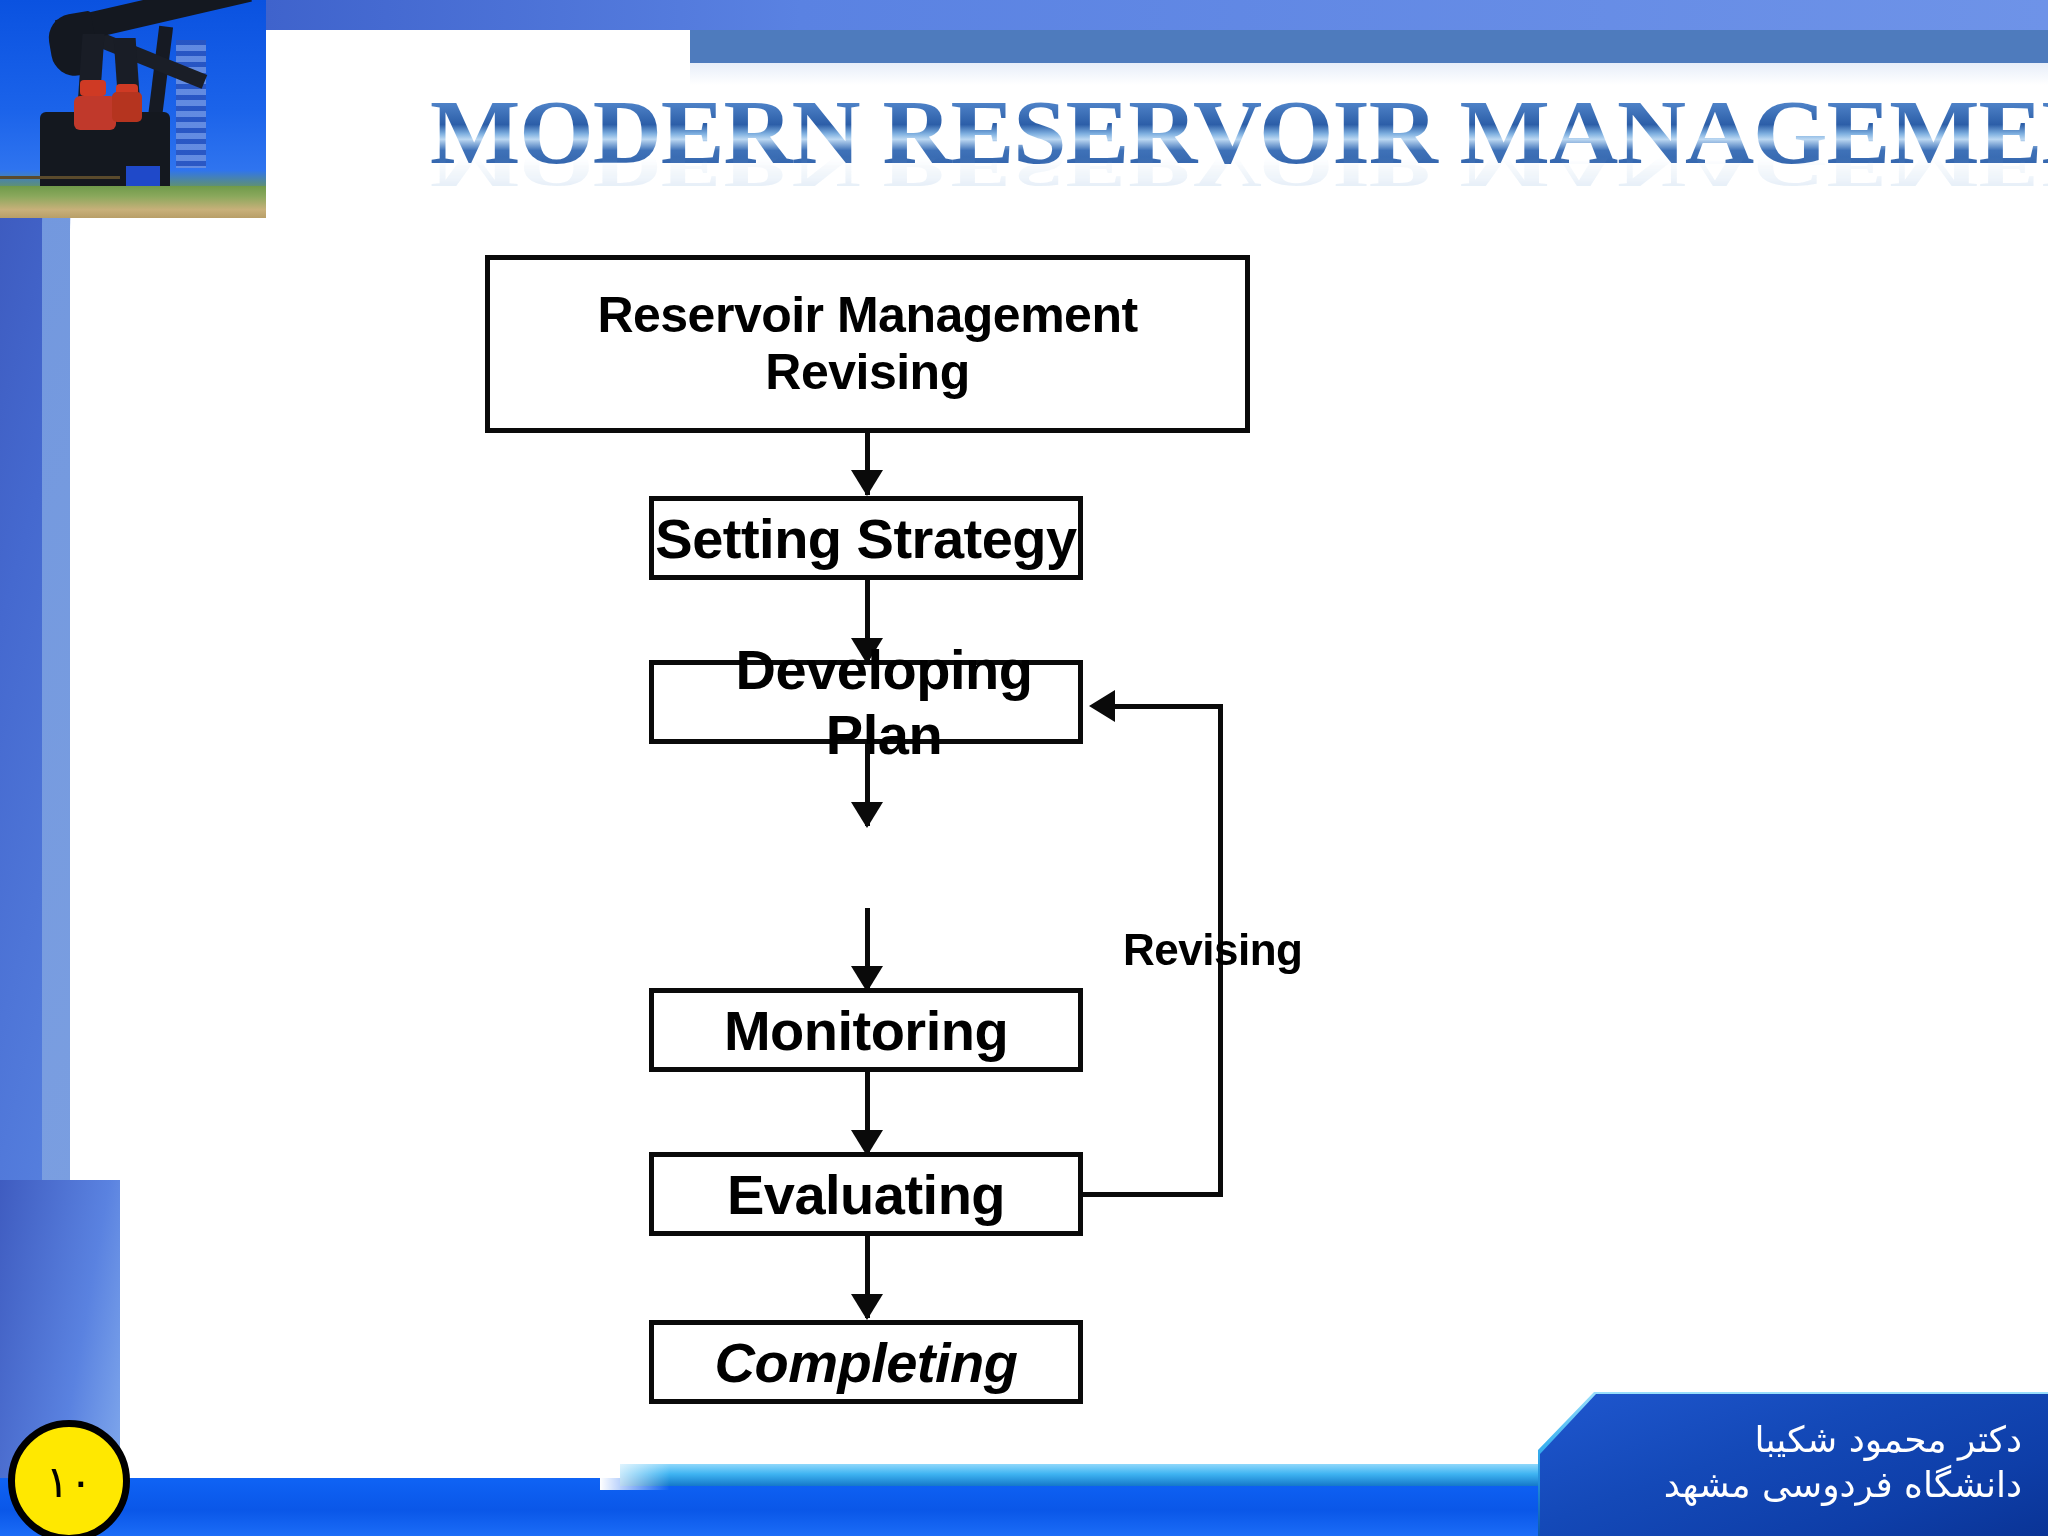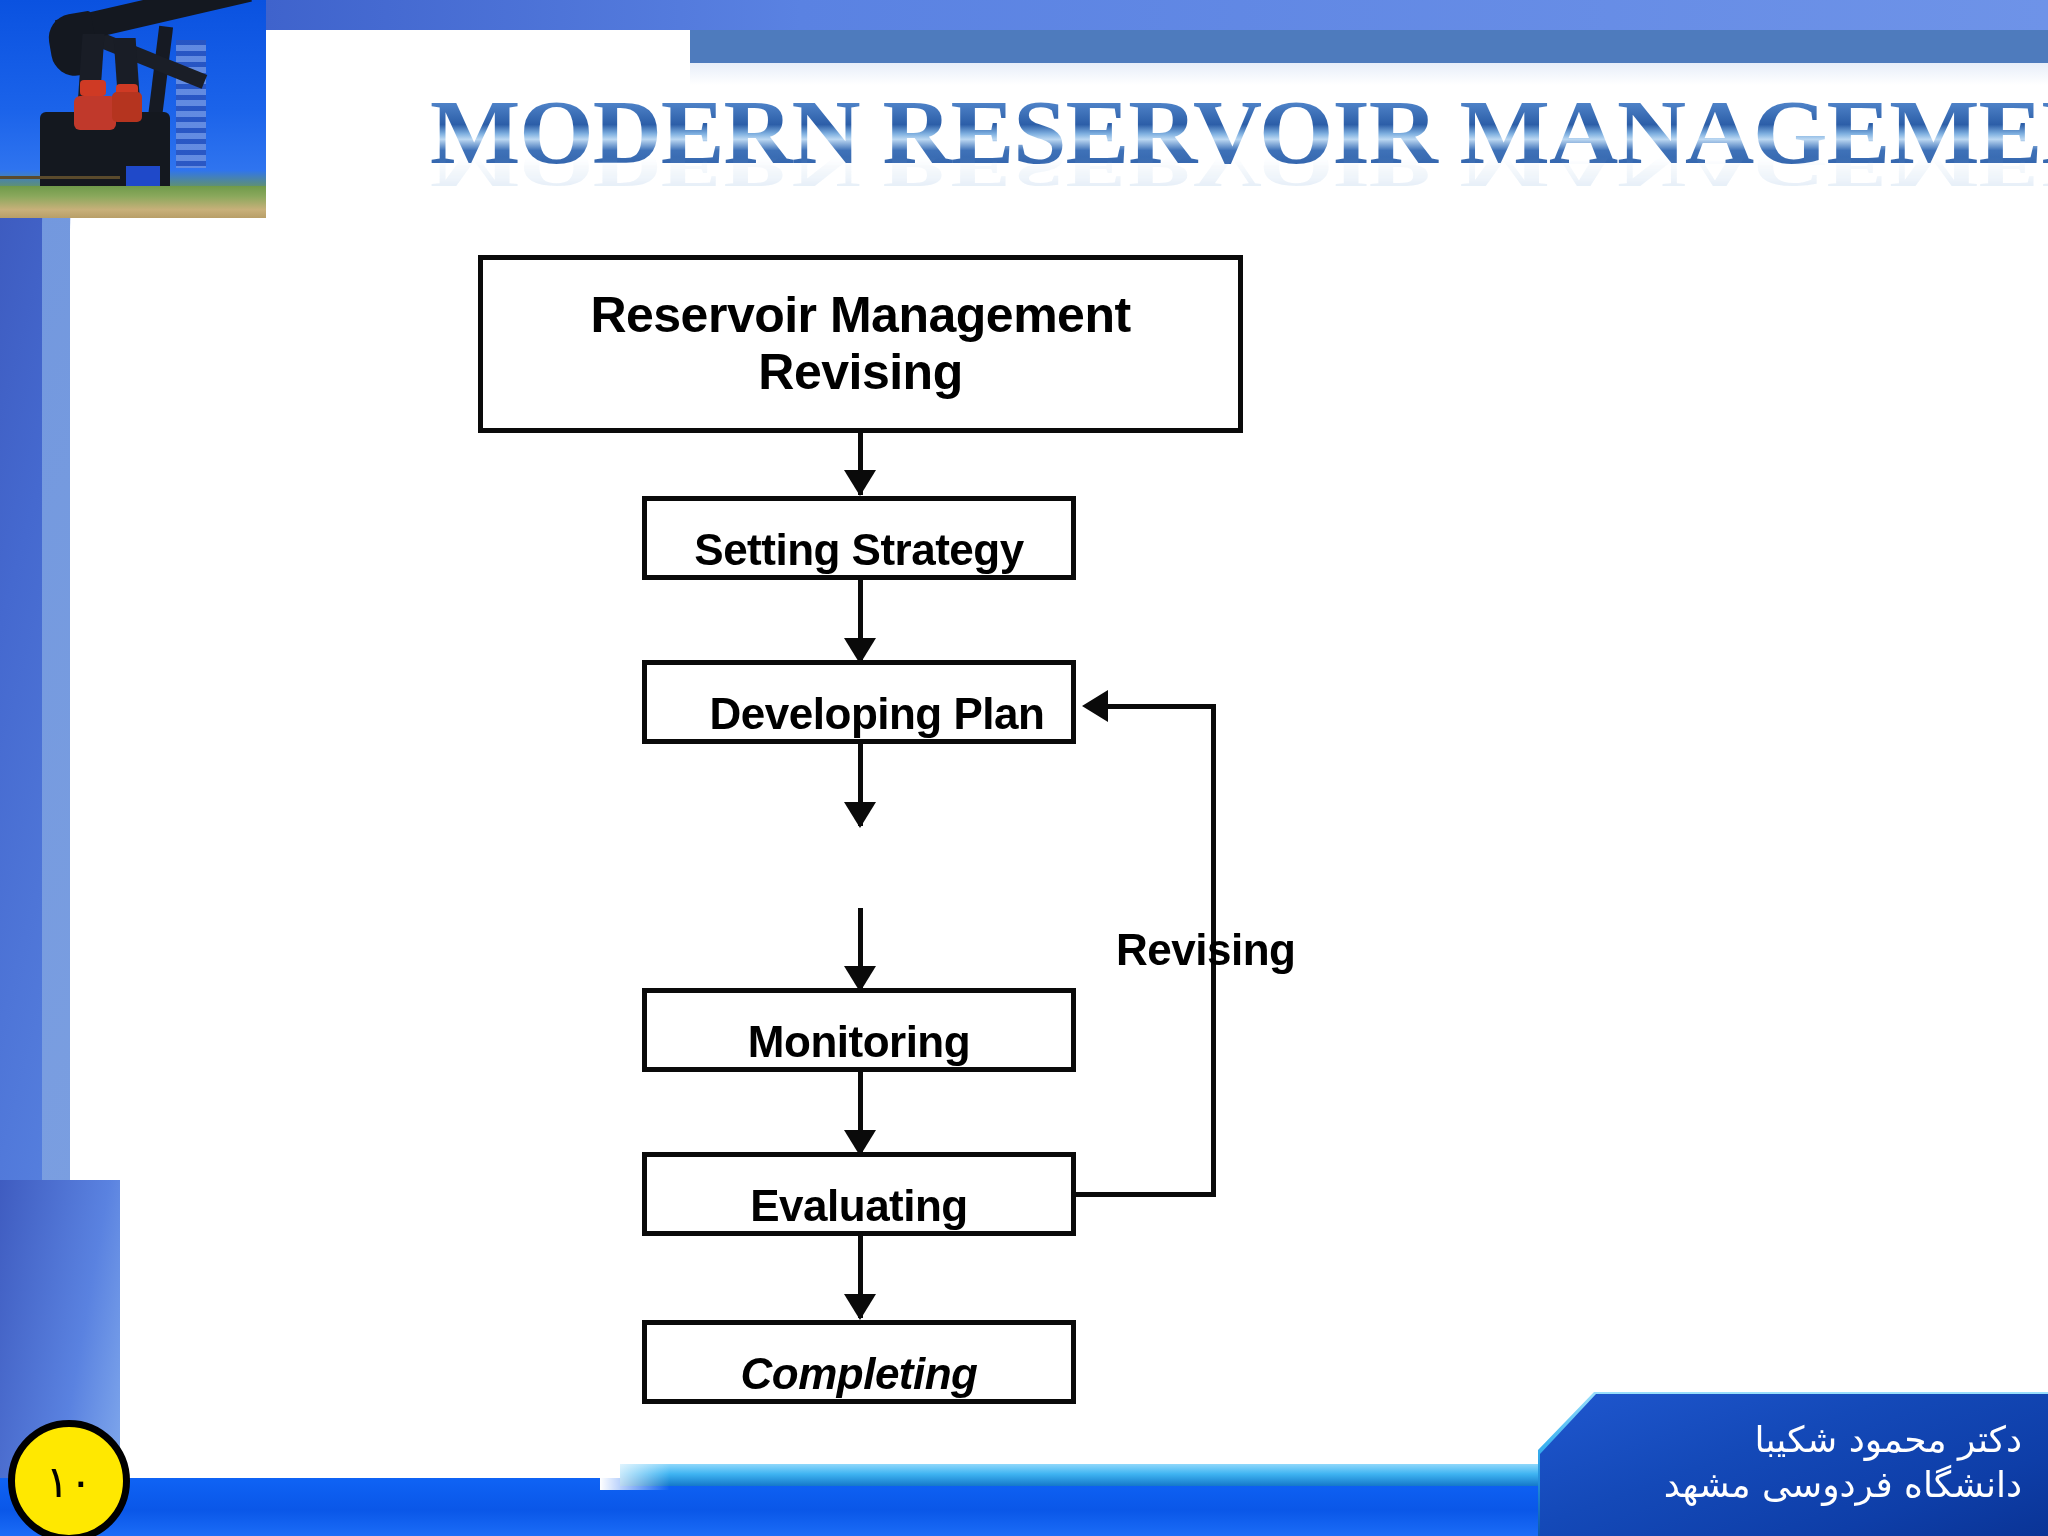--- a/index.html
+++ b/index.html
@@ -79,30 +79,30 @@
     font-family:"Liberation Serif","DejaVu Serif",serif;
     font-weight:bold;font-size:92px;letter-spacing:-1px;line-height:1;white-space:nowrap;
     color:#b7d0ea;
     transform:scaleX(1.04) scaleY(-0.62);transform-origin:left top;
     -webkit-mask-image:linear-gradient(to top,rgba(255,255,255,0) 15%,rgba(255,255,255,.55) 95%);
     mask-image:linear-gradient(to top,rgba(255,255,255,0) 15%,rgba(255,255,255,.55) 95%);
     opacity:.75;pointer-events:none;
   }
 
   
-  #flow{position:absolute;left:8px;top:0;width:1867px;height:1536px;z-index:9;}
+  #flow{position:absolute;left:15px;top:0;width:1867px;height:1536px;z-index:9;}
   .fbox{
     position:absolute;box-sizing:border-box;background:#ffffff;
     border:5px solid #0a0a0a;
     display:flex;align-items:center;justify-content:center;text-align:center;
     color:#000;font-family:"Liberation Sans",sans-serif;font-weight:bold;
     letter-spacing:-0.5px;
   }
   .fbox.big{font-size:50px;line-height:1.14;}
-  .fbox.norm{font-size:44px;align-items:flex-end;}
+  .fbox.norm{font-size:56px;}
   .vline{position:absolute;width:5px;background:#0a0a0a;}
   .hline{position:absolute;height:5px;background:#0a0a0a;}
   .arrow-down{
     position:absolute;width:0;height:0;
     border-left:16px solid transparent;border-right:16px solid transparent;
     border-top:26px solid #0a0a0a;
   }
   .arrow-left{
     position:absolute;width:0;height:0;
     border-top:16px solid transparent;border-bottom:16px solid transparent;

